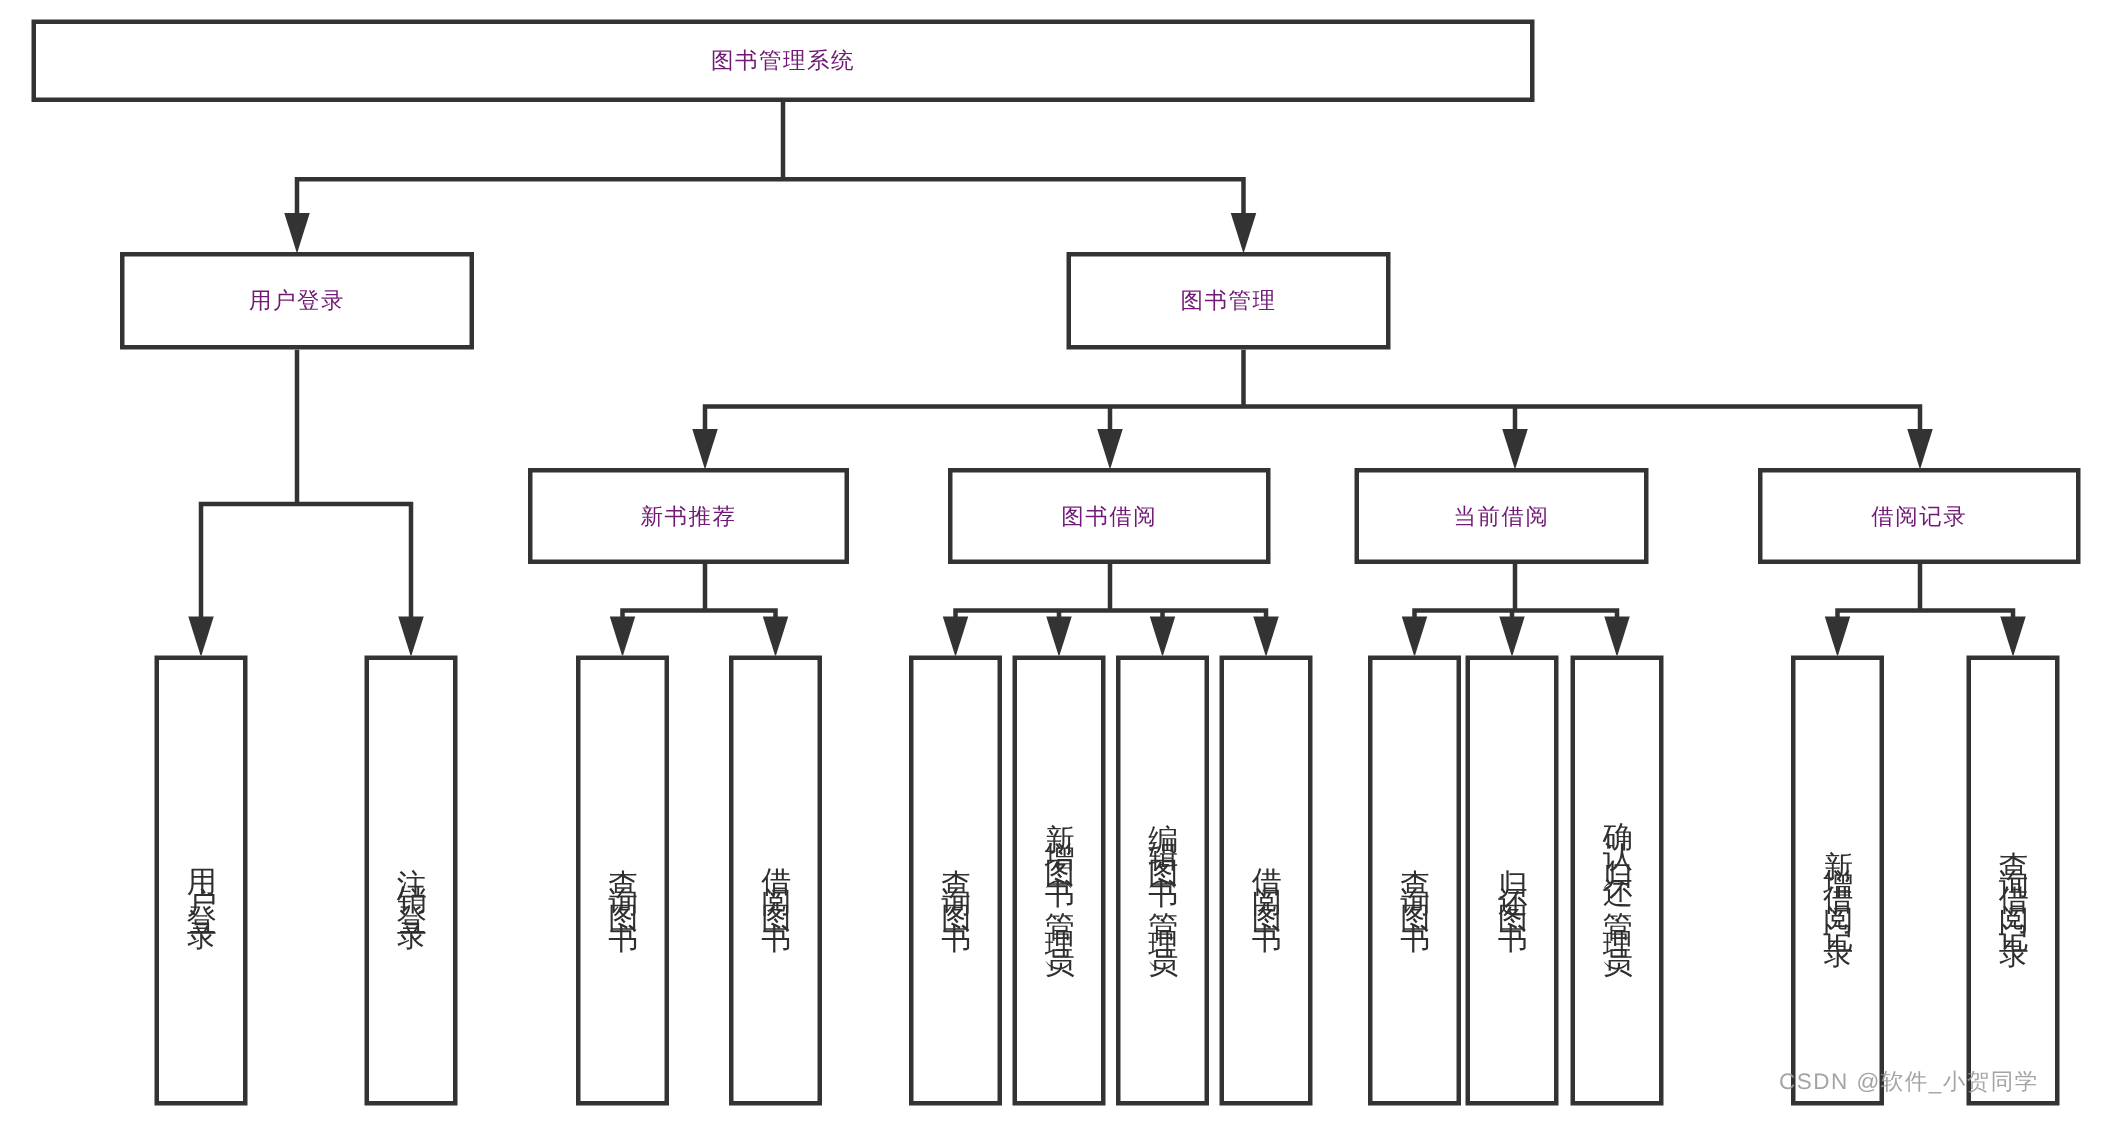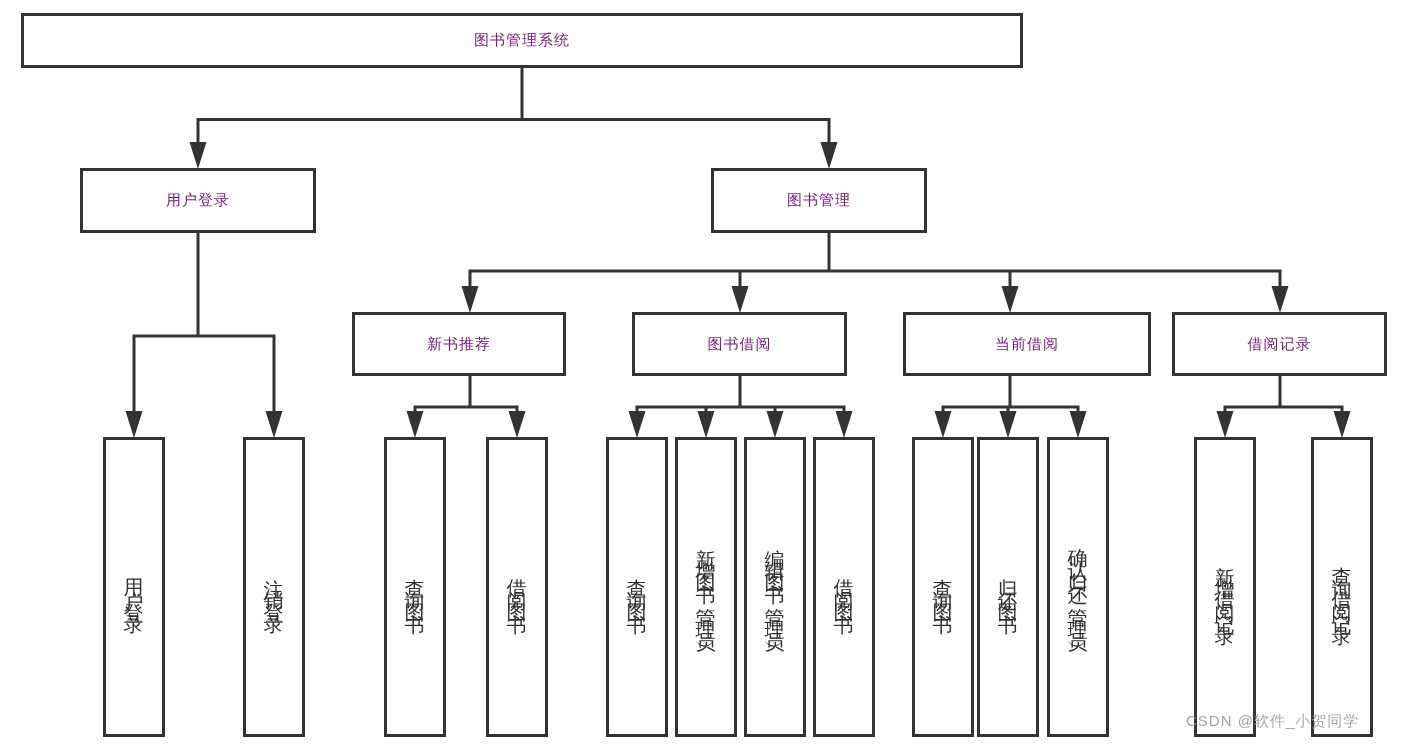--- a/index.html
+++ b/index.html
@@ -79,21 +79,21 @@
   <div class="hbox" style="left:711px;top:168px;width:216px;height:65px;">
     <span>图书管理</span>
   </div>
 
   <div class="hbox" style="left:352px;top:312px;width:214px;height:64px;">
     <span>新书推荐</span>
   </div>
   <div class="hbox" style="left:632px;top:312px;width:215px;height:64px;">
     <span>图书借阅</span>
   </div>
-  <div class="hbox" style="left:903px;top:312px;width:248px;height:64px;">
+  <div class="hbox" style="left:903px;top:312px;width:196px;height:64px;">
     <span>当前借阅</span>
   </div>
   <div class="hbox" style="left:1172px;top:312px;width:215px;height:64px;">
     <span>借阅记录</span>
   </div>
 
   <div class="vbox" style="left:103px;">
     <span class="vtext">用户登录</span>
   </div>
   <div class="vbox" style="left:243px;">

